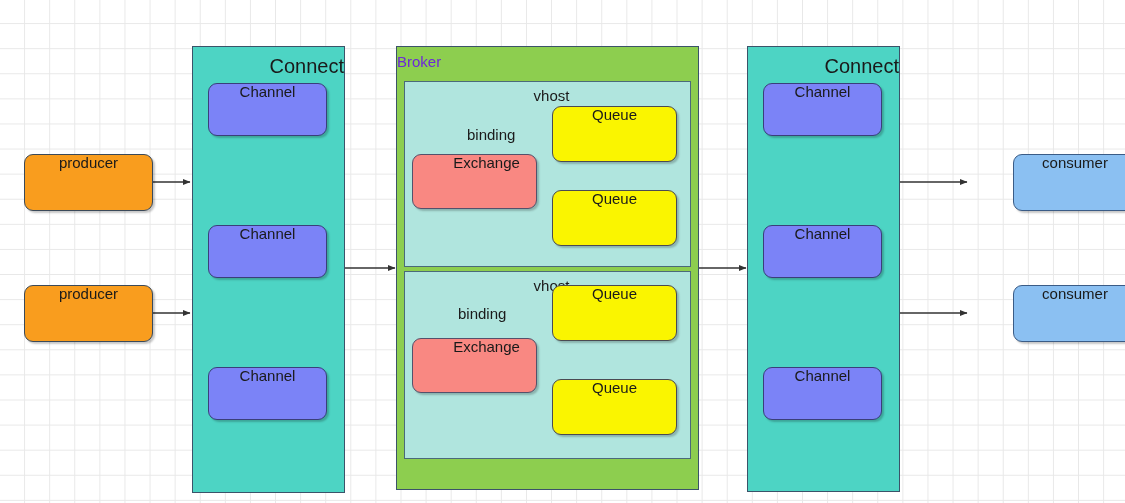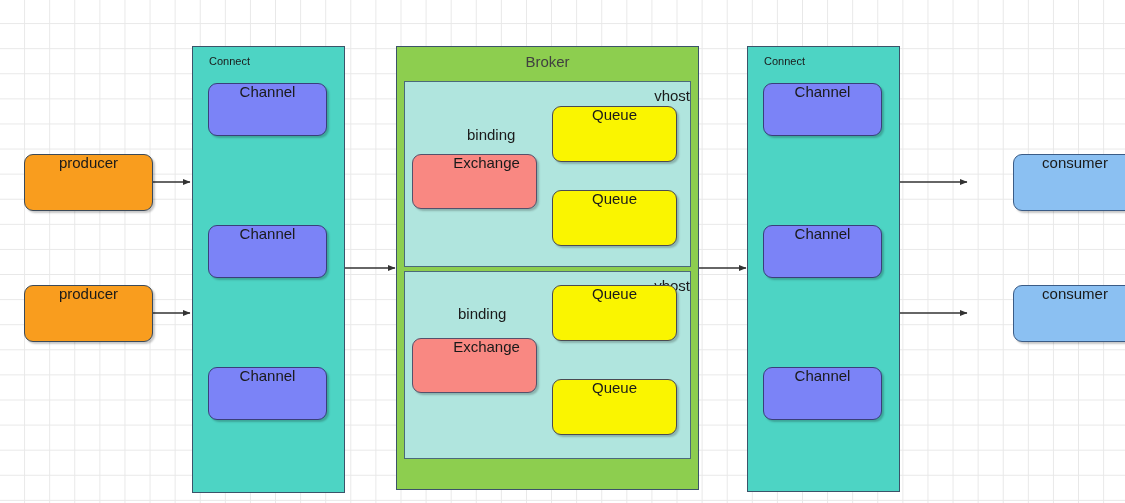--- a/index.html
+++ b/index.html
@@ -41,46 +41,46 @@
     margin-left: 44px;
   }
   .connect {
     background: #4dd4c4;
     border: 1.8px solid #3b5369;
     align-items: flex-start;
     padding-top: 8px;
   }
   .connect-title {
     width: 100%;
-    text-align: left;
-    font-size: 11px;
+    text-align: right;
+    font-size: 20px;
     color: #1a1a1a;
     padding-left: 16px;
   }
   .channel {
     background: #7b83f7;
     border: 1.6px solid #3a3f7a;
   }
   .broker {
     background: #8dce4f;
     border: 1.8px solid #3b5369;
     align-items: flex-start;
     padding-top: 7px;
   }
   .broker-title {
     width: 100%;
-    text-align: center;
-    font-size: 15px;
-    color: #404040;
+    text-align: left;
+    font-size: 15px;
+    color: #6d28d9;
   }
   .vhost {
     background: #b0e5de;
     border: 1.4px solid #4a6a7a;
     align-items: flex-start;
-    justify-content: flex-end;
+    justify-content: center;
     padding: 6px 0 0 8px;
     border-radius: 0;
   }
   .vhost-label {
     font-size: 15px;
     color: #1a1a1a;
   }
   .exchange {
     background: #f98882;
     border: 1.6px solid #54516b;

